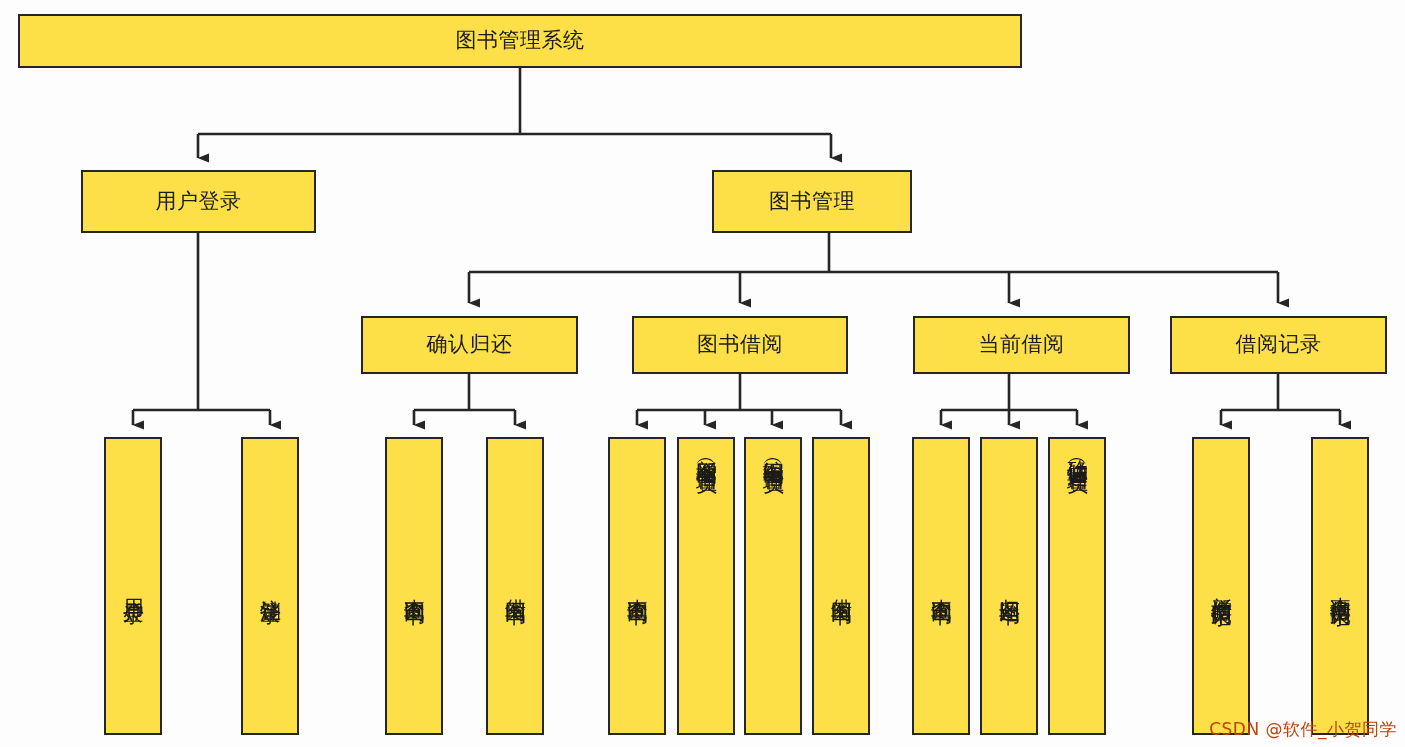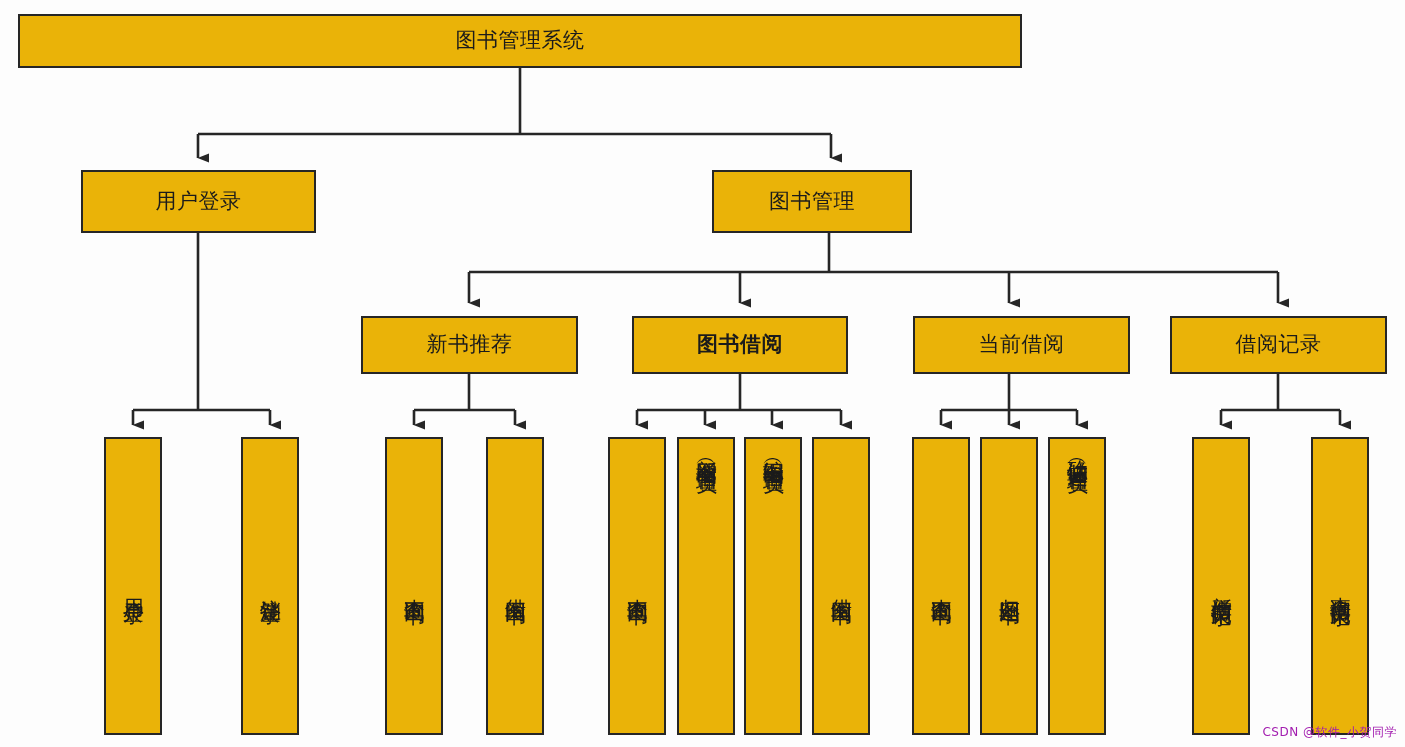--- a/index.html
+++ b/index.html
@@ -19,21 +19,21 @@
     position: absolute;
     left: 0;
     top: 0;
     width: 1405px;
     height: 747px;
     pointer-events: none;
   }
   .node {
     position: absolute;
     box-sizing: border-box;
-    background: #eab308;
+    background: #fde047;
     border: 2.5px solid #262626;
     display: flex;
     align-items: center;
     justify-content: center;
     color: #1b1b1b;
   }
   .node .lbl {
     display: block;
     line-height: 1.12;
     letter-spacing: 0.5px;
@@ -67,22 +67,22 @@
     justify-content: center;
   }
   .leaf-top .leaf-inner {
     align-items: flex-start;
     padding-top: 4px;
   }
   .watermark {
     position: absolute;
     right: 8px;
     bottom: 6px;
-    font-size: 12px;
-    color: #a21caf;
+    font-size: 17px;
+    color: #c2410c;
     letter-spacing: 0.5px;
     white-space: nowrap;
   }
 </style>
 </head>
 <body>
 
 <div id="canvas">
 
   <svg class="edges" viewBox="0 0 1405 747" xmlns="http://www.w3.org/2000/svg">
@@ -141,23 +141,23 @@
   </div>
 
   <div class="node node-h" style="left:81px; top:170px; width:235px; height:63px;">
     <span class="lbl">用户登录</span>
   </div>
   <div class="node node-h" style="left:712px; top:170px; width:200px; height:63px;">
     <span class="lbl">图书管理</span>
   </div>
 
   <div class="node node-h" style="left:361px; top:316px; width:217px; height:58px;">
-    <span class="lbl">新书推荐</span>
-  </div>
-  <div class="node node-h" style="left:632px; top:316px; width:216px; height:58px;font-weight:bold;">
+    <span class="lbl">确认归还</span>
+  </div>
+  <div class="node node-h" style="left:632px; top:316px; width:216px; height:58px;">
     <span class="lbl">图书借阅</span>
   </div>
   <div class="node node-h" style="left:901px; top:316px; width:217px; height:58px;margin-left:12px;">
     <span class="lbl">当前借阅</span>
   </div>
   <div class="node node-h" style="left:1170px; top:316px; width:217px; height:58px;">
     <span class="lbl">借阅记录</span>
   </div>
 
   <div class="node node-leaf" style="left:104px; top:437px; width:58px; height:298px;">

